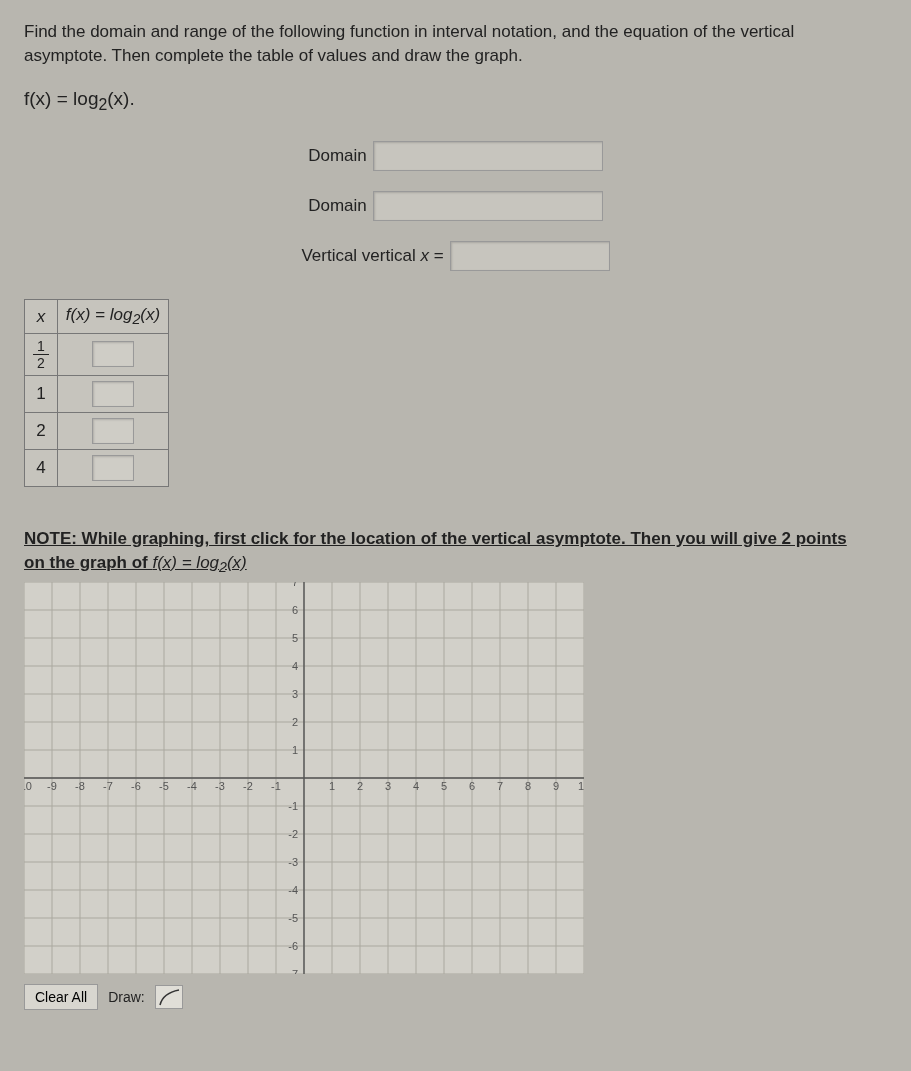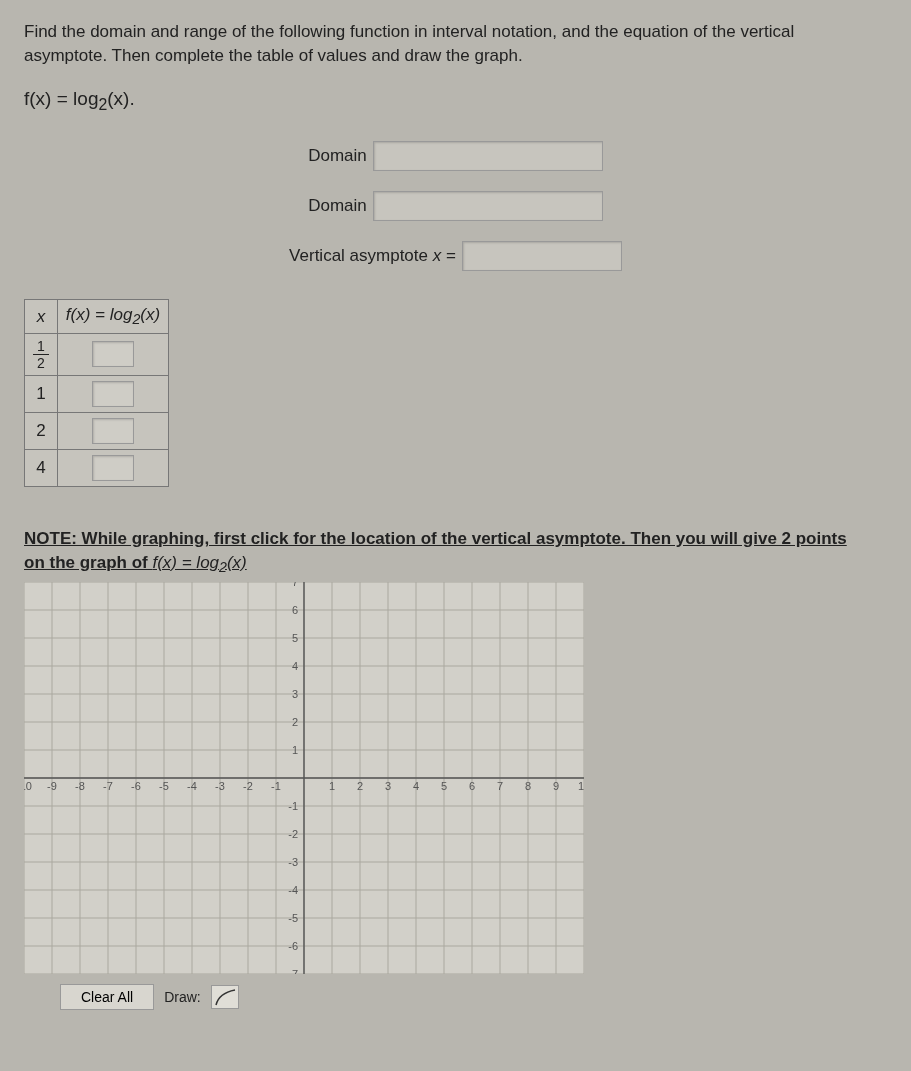--- a/index.html
+++ b/index.html
@@ -50,24 +50,23 @@
   .graph-wrap { margin-top: 4px; }
   svg.grid { background: #d2d0c9; display: block; }
   .gridline { stroke: #aaa89f; stroke-width: 1; }
   .axis { stroke: #555; stroke-width: 1.4; }
   .ticklbl { font-size: 11px; fill: #555; font-family: Arial; }
 
   .drawbar { display: flex; align-items: center; gap: 10px; margin-top: 10px;}
   .btn {
     border: 1px solid #999;
     background: #d8d6cf;
-    padding: 4px 20px;
+    padding: 4px 10px;
     font-size: 14px;
     cursor: pointer;
-    margin-left: 36px;
   }
   .draw-label { font-size: 14px; text-align: right; }
   .curve-icon {
     display: inline-block;
     width: 28px; height: 24px;
     border: 1px solid #999;
     background: #e0ded7;
     position: relative;
   }
   .curve-icon svg { position: absolute; top:1px; left:1px;}
@@ -86,21 +85,21 @@
   <input class="txt-in" type="text" style="">
 </div>
 
 <div class="row">
   <span class="label">Domain</span>
   <input class="txt-in" type="text" style="">
 </div>
 
 <div class="row">
   <span class="label">
-    <span>Vertical asymptote </span><span class="ital">x</span><span> = </span>
+    <span>Vertical vertical </span><span class="ital">x</span><span> = </span>
   </span>
   <input class="txt-in small" type="text" style="">
 </div>
 
 <table class="valtab">
   <tbody>
       <tr>
     <th>x</th>
     <th>
       <span>f(x) = </span><span>log</span><sub>2</sub><span>(x)</span>

